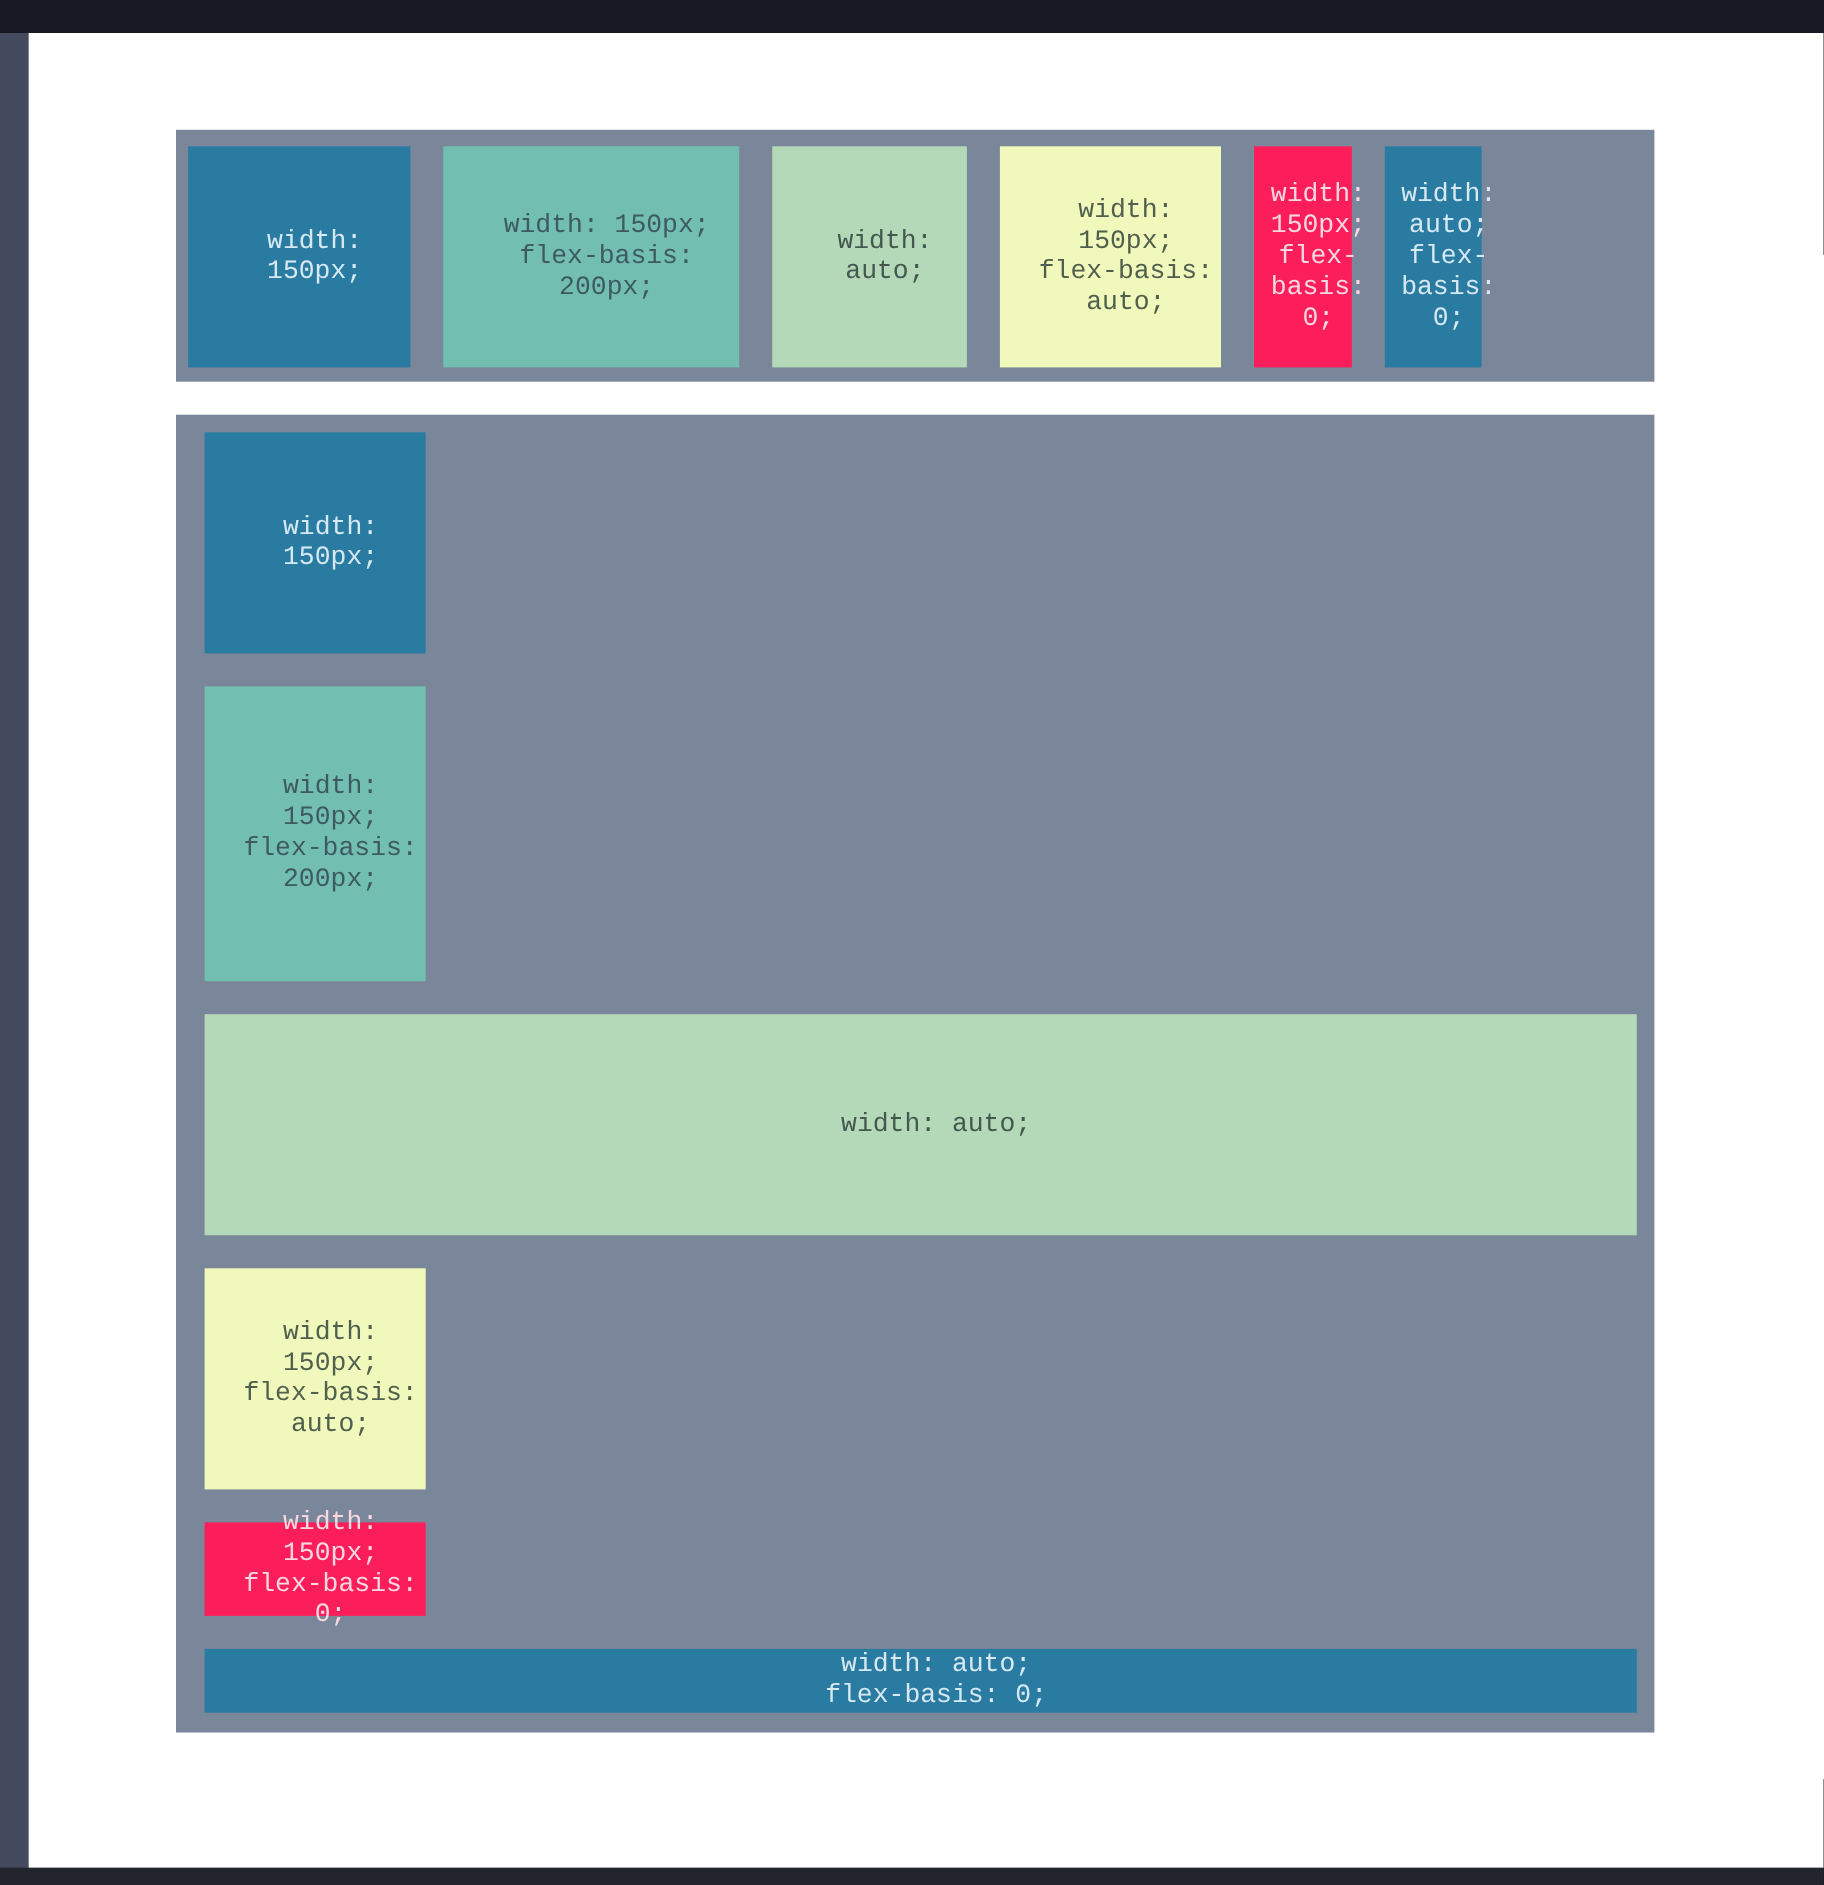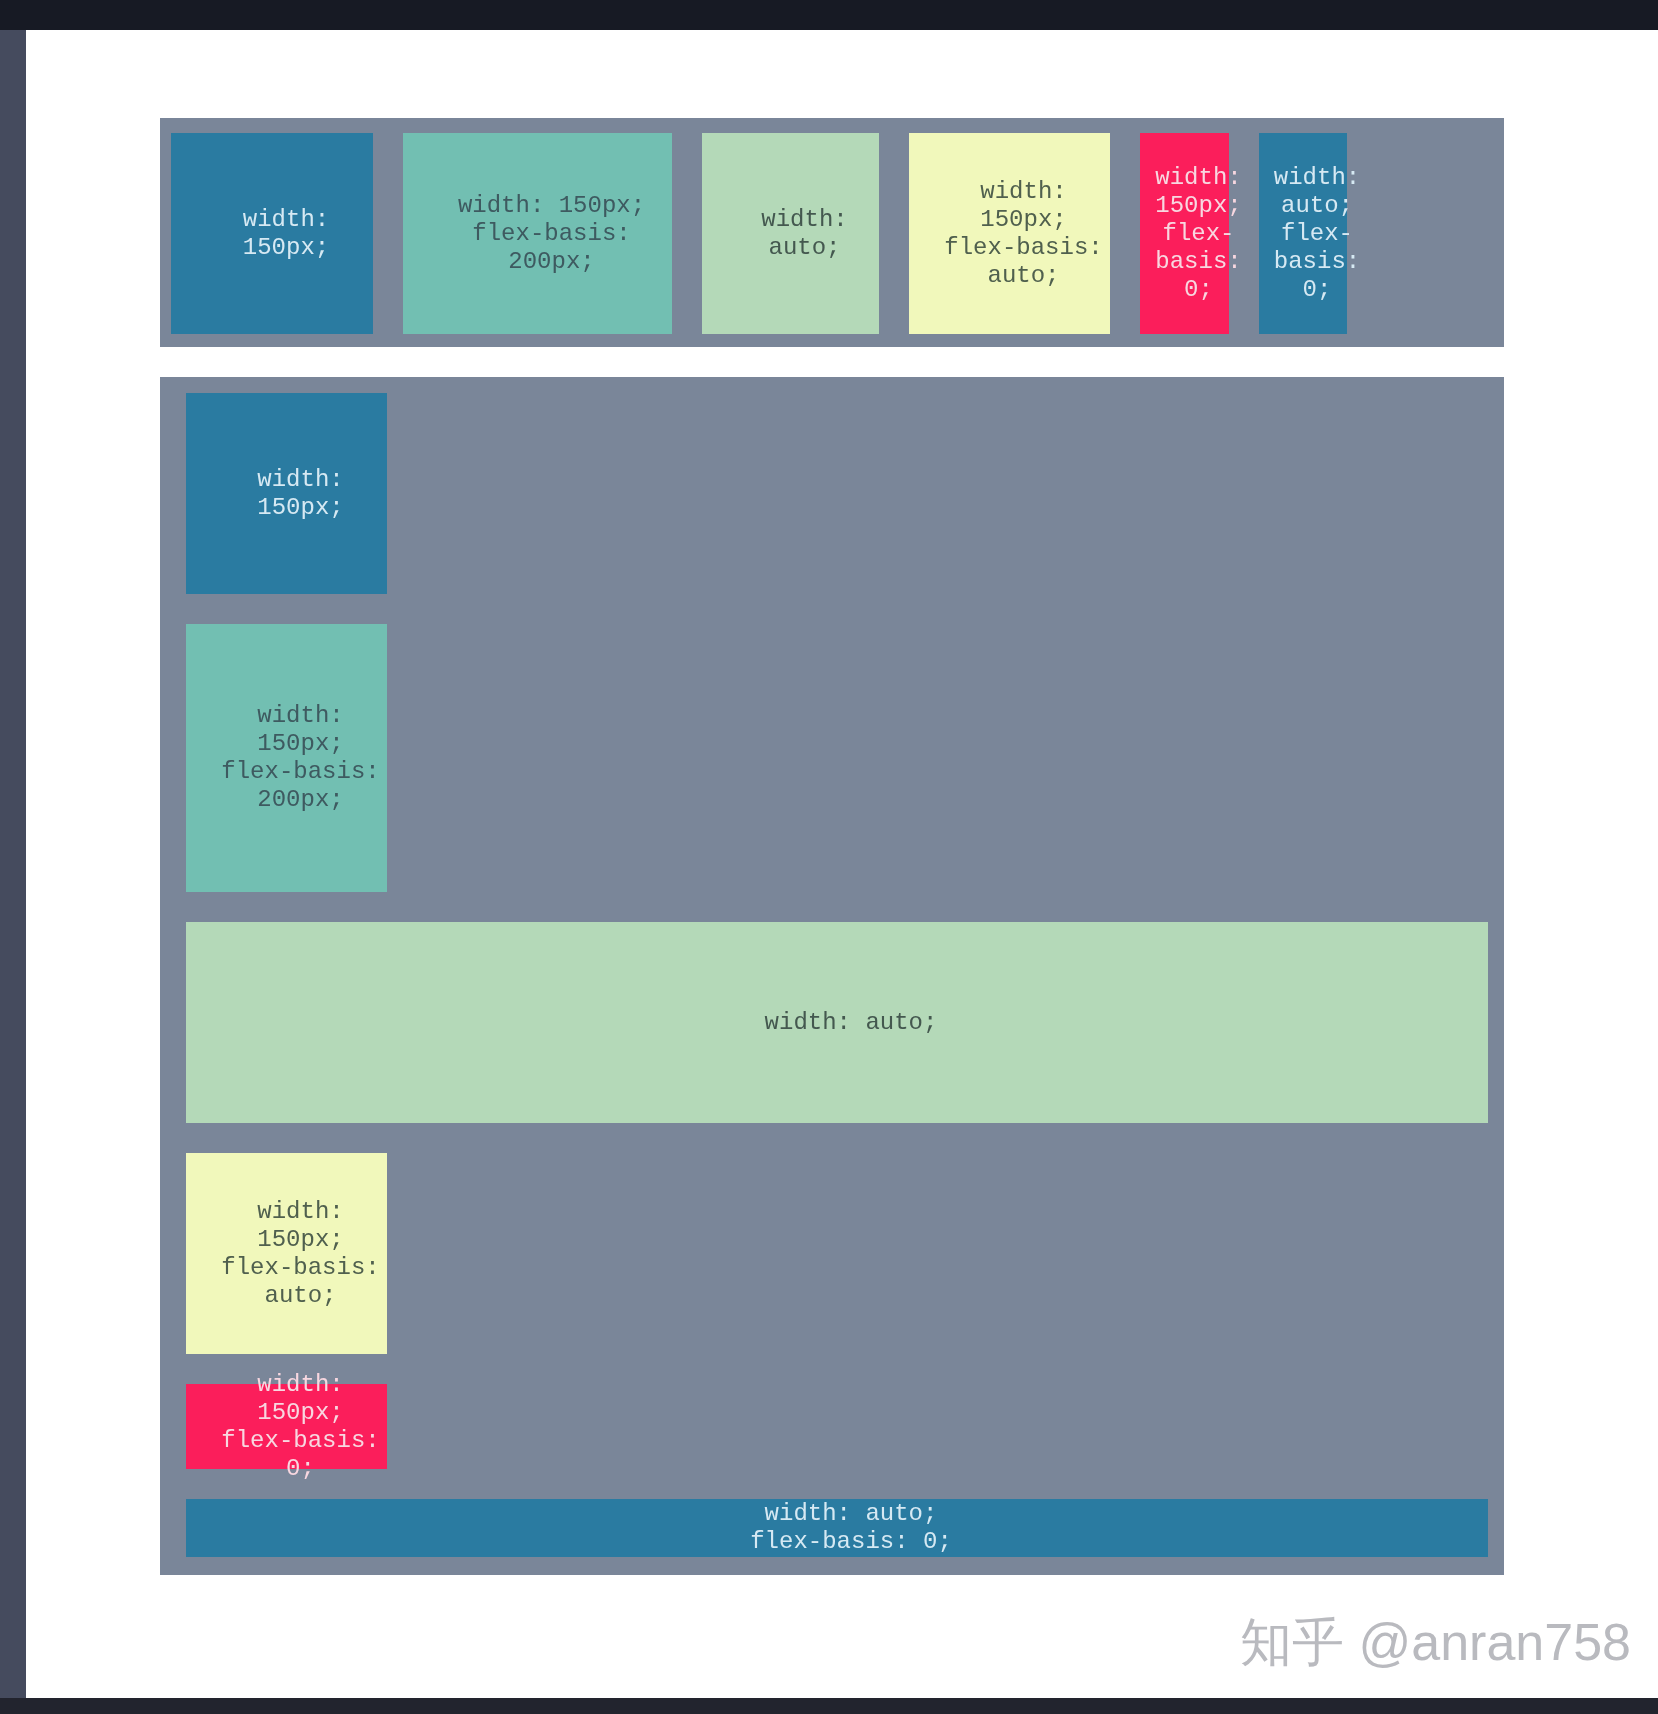--- a/index.html
+++ b/index.html
@@ -83,17 +83,16 @@
       <div class="item bg-yellow c2-i4">width: 150px;
 flex-basis:
 auto;</div>
       <div class="item bg-pink c2-i5">width: 150px;
 flex-basis:
 0;</div>
       <div class="item bg-blue c2-i6">width: auto;
 flex-basis: 0;</div>
     </div>
 
-    <div class="watermark">知乎 @anran758</div>
   </div>
 
   <div class="frame-bottom"></div>
 </div>
 
 </body></html>

